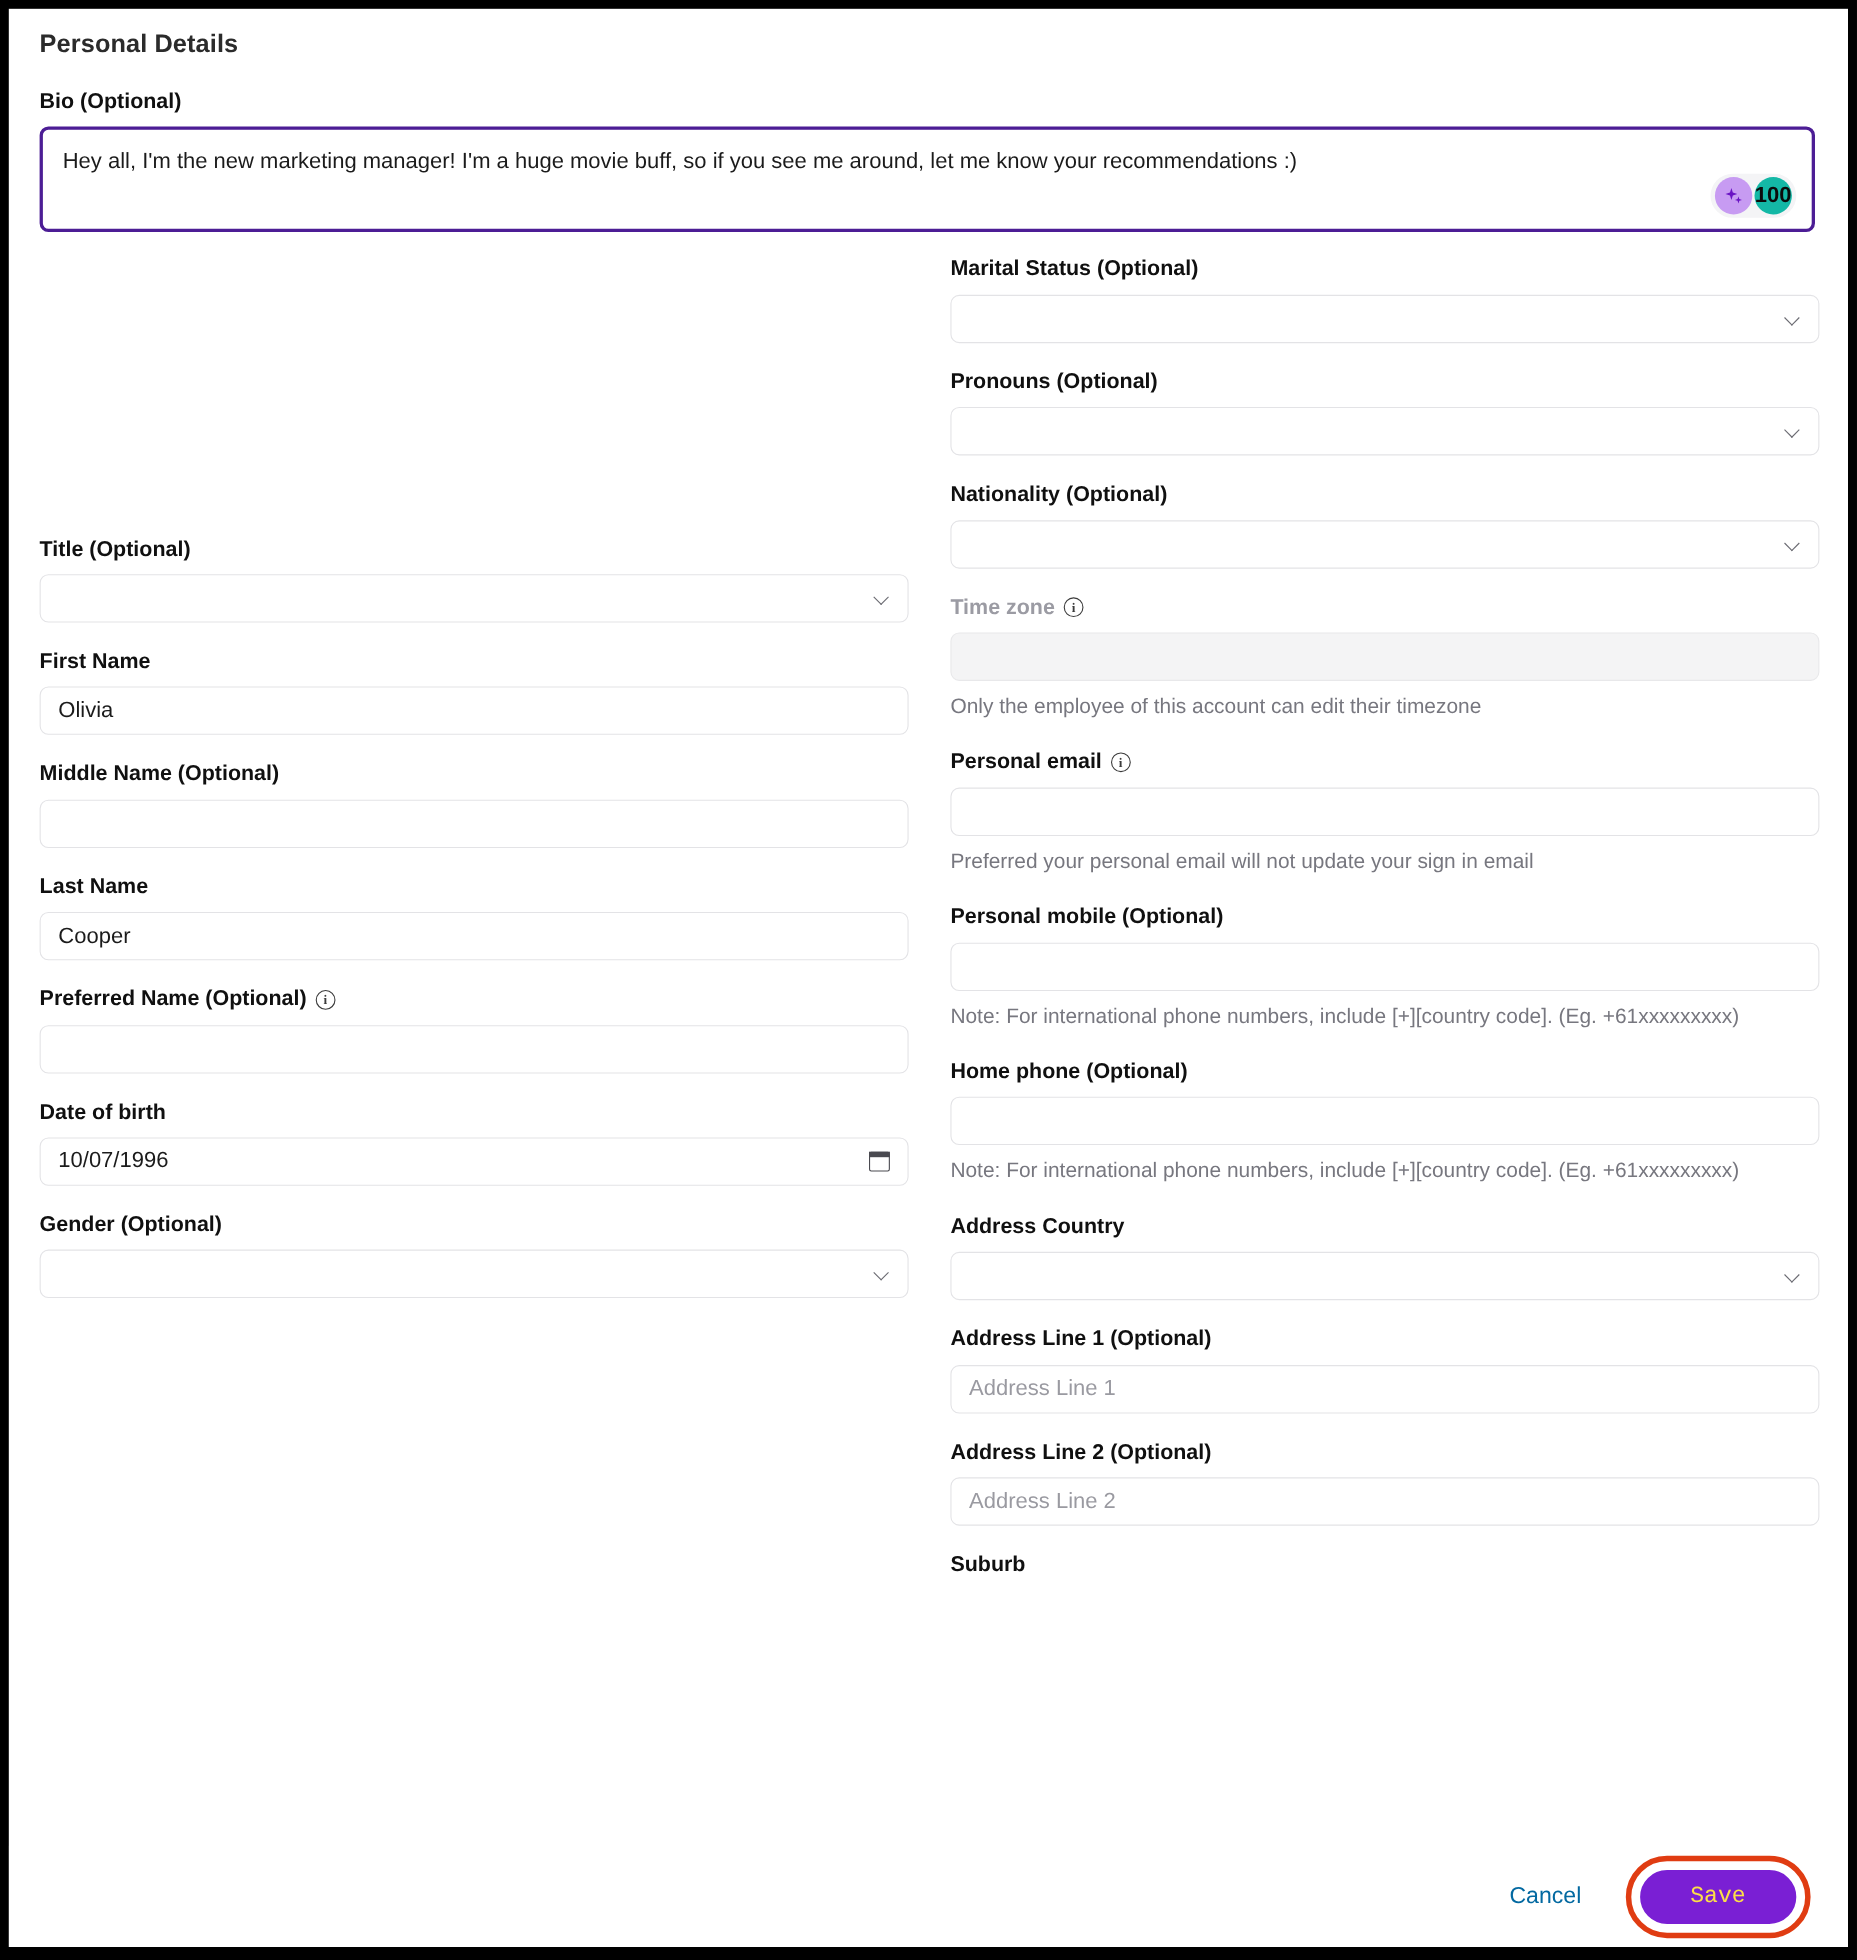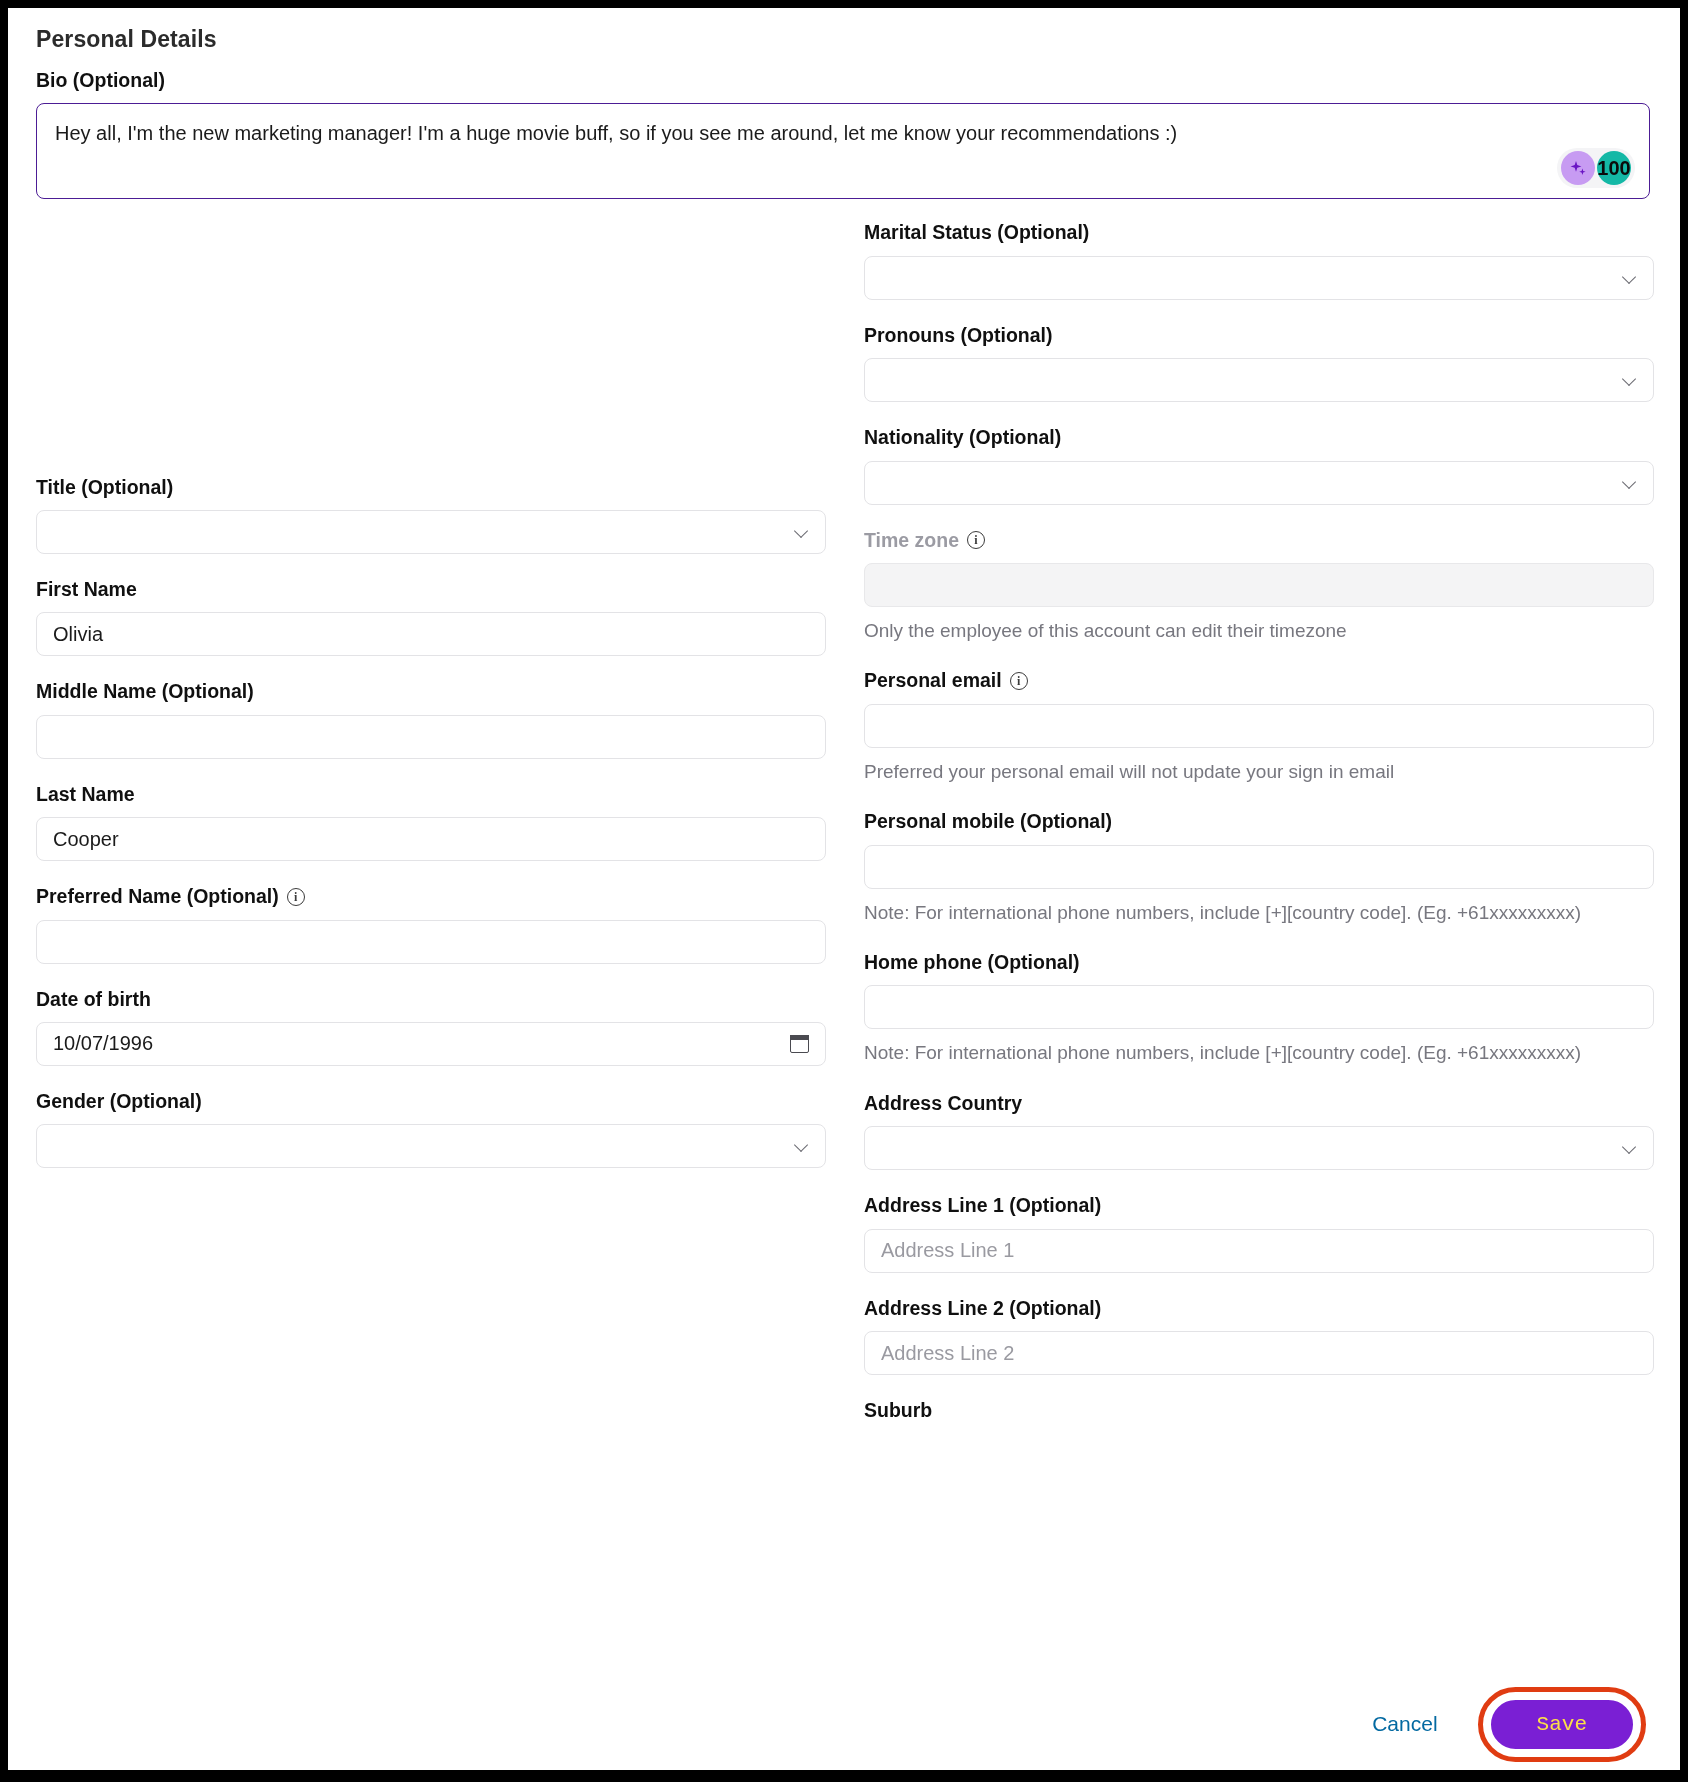--- a/index.html
+++ b/index.html
@@ -34,21 +34,21 @@
     height: 1672px;
     overflow: hidden;
     padding: 18px 28px 0 28px;
   }
 
   .section-title {
     font-size: 23px;
     font-weight: bold;
     color: #2b2b2b;
     letter-spacing: 0.1px;
-    margin-bottom: 16px;
+    margin-bottom: 28px;
   }
 
   
   .bio-block { margin-bottom: 22px; }
 
   .field-label {
     font-size: 19.5px;
     font-weight: bold;
     color: #101010;
     margin-bottom: 11px;
@@ -71,21 +71,21 @@
     font-family: "Liberation Serif", serif;
     color: #3b3b3b;
     line-height: 1;
     flex: none;
   }
 
   .bio-box {
     position: relative;
     width: 1614px;
     height: 96px;
-    border: 1px solid #4c1d95;
+    border: 3px solid #4c1d95;
     border-radius: 8px;
     background: #ffffff;
     padding: 16px 18px;
   }
   .bio-text {
     font-size: 20px;
     color: #1b1b1b;
     line-height: 1.3;
   }
   .bio-badges {

